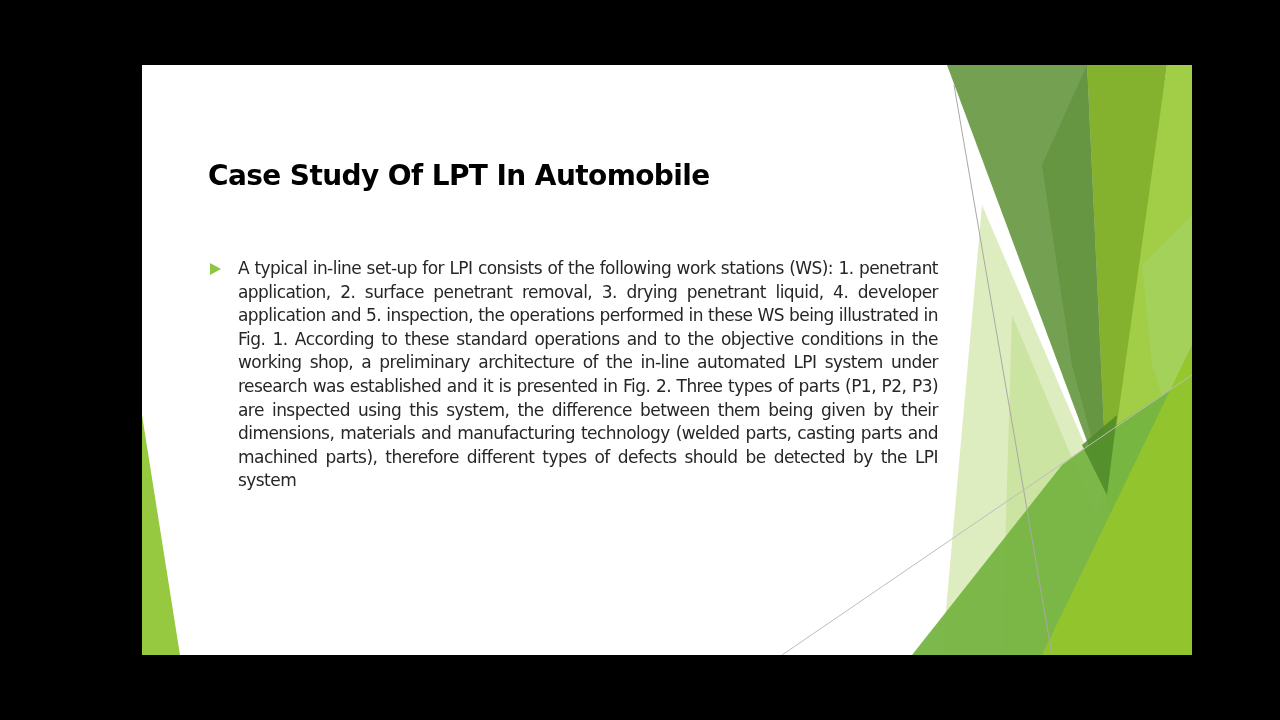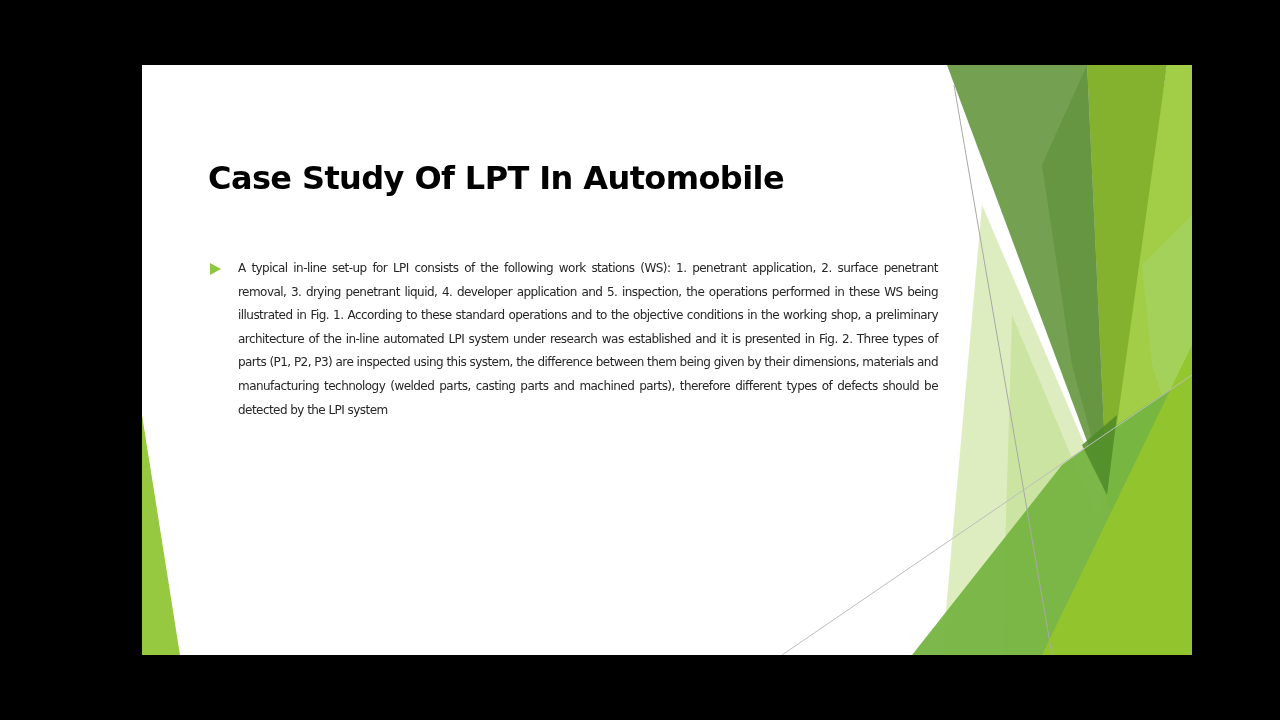--- a/index.html
+++ b/index.html
@@ -9,33 +9,33 @@
     font-family: "DejaVu Sans", sans-serif;
   }
   .slide {
     position: absolute; left: 142px; top: 65px;
     width: 1050px; height: 590px; background: #ffffff; overflow: hidden;
   }
   .deco { position: absolute; left: 0; top: 0; width: 1050px; height: 590px; }
   .title {
     position: absolute; left: 66px; top: 94px;
     font-family: "DejaVu Sans", sans-serif; font-weight: bold;
-    font-size: 32px; color: #000000; letter-spacing: -0.6px;
+    font-size: 28px; color: #000000; letter-spacing: -0.6px;
     margin: 0; white-space: nowrap;
   }
   .content { position: absolute; left: 66px; top: 192px; width: 730px; }
   .bullet-item { position: relative; padding-left: 30px; }
   .bullet-marker {
     position: absolute; left: 2px; top: 6px;
     width: 0; height: 0;
     border-top: 6px solid transparent; border-bottom: 6px solid transparent;
     border-left: 11px solid #8dc63f;
   }
   .bullet-text {
-    font-family: "DejaVu Sans", sans-serif; font-size: 12px;
+    font-family: "DejaVu Sans", sans-serif; font-size: 17px;
     line-height: 23.6px; color: #262626; letter-spacing: -0.55px;
     text-align: justify; display: block;
   }
 </style>
 </head>
 <body>
 
 <div class="slide">
 
   <svg class="deco" viewBox="0 0 1050 590" xmlns="http://www.w3.org/2000/svg">

